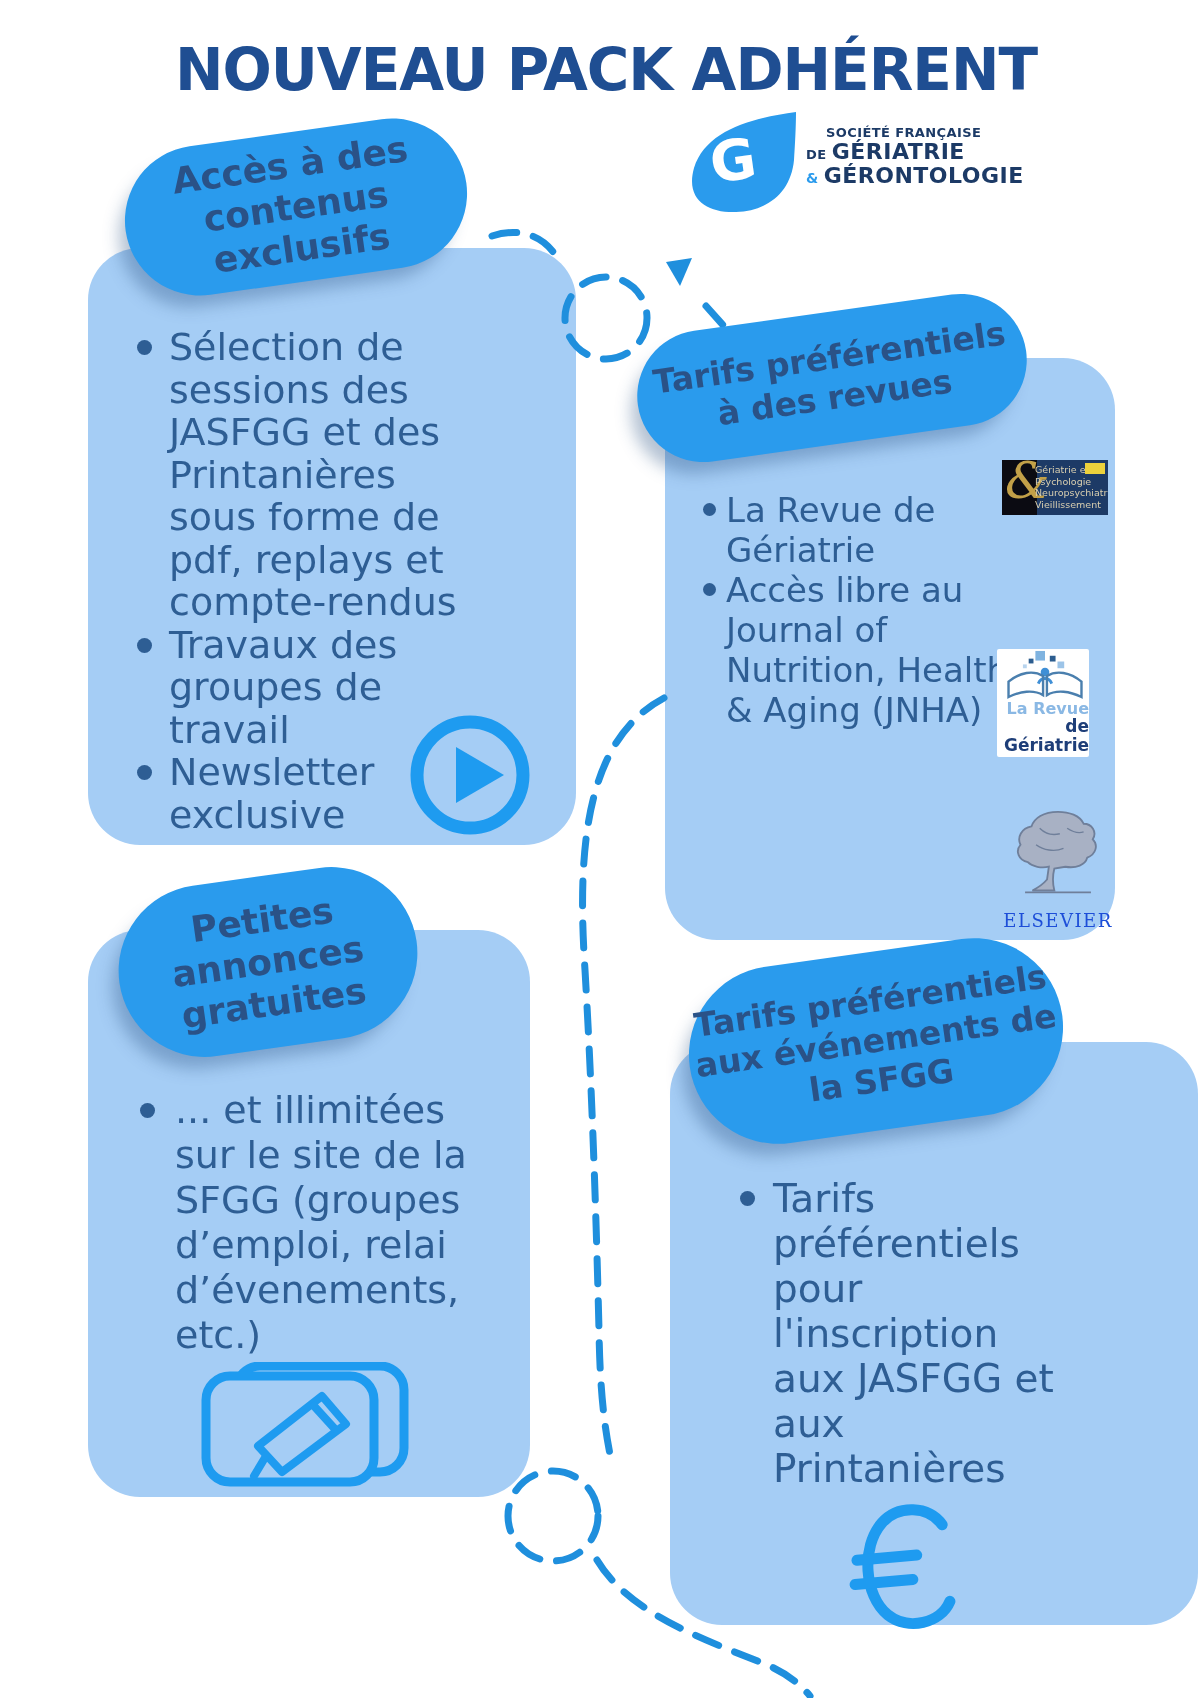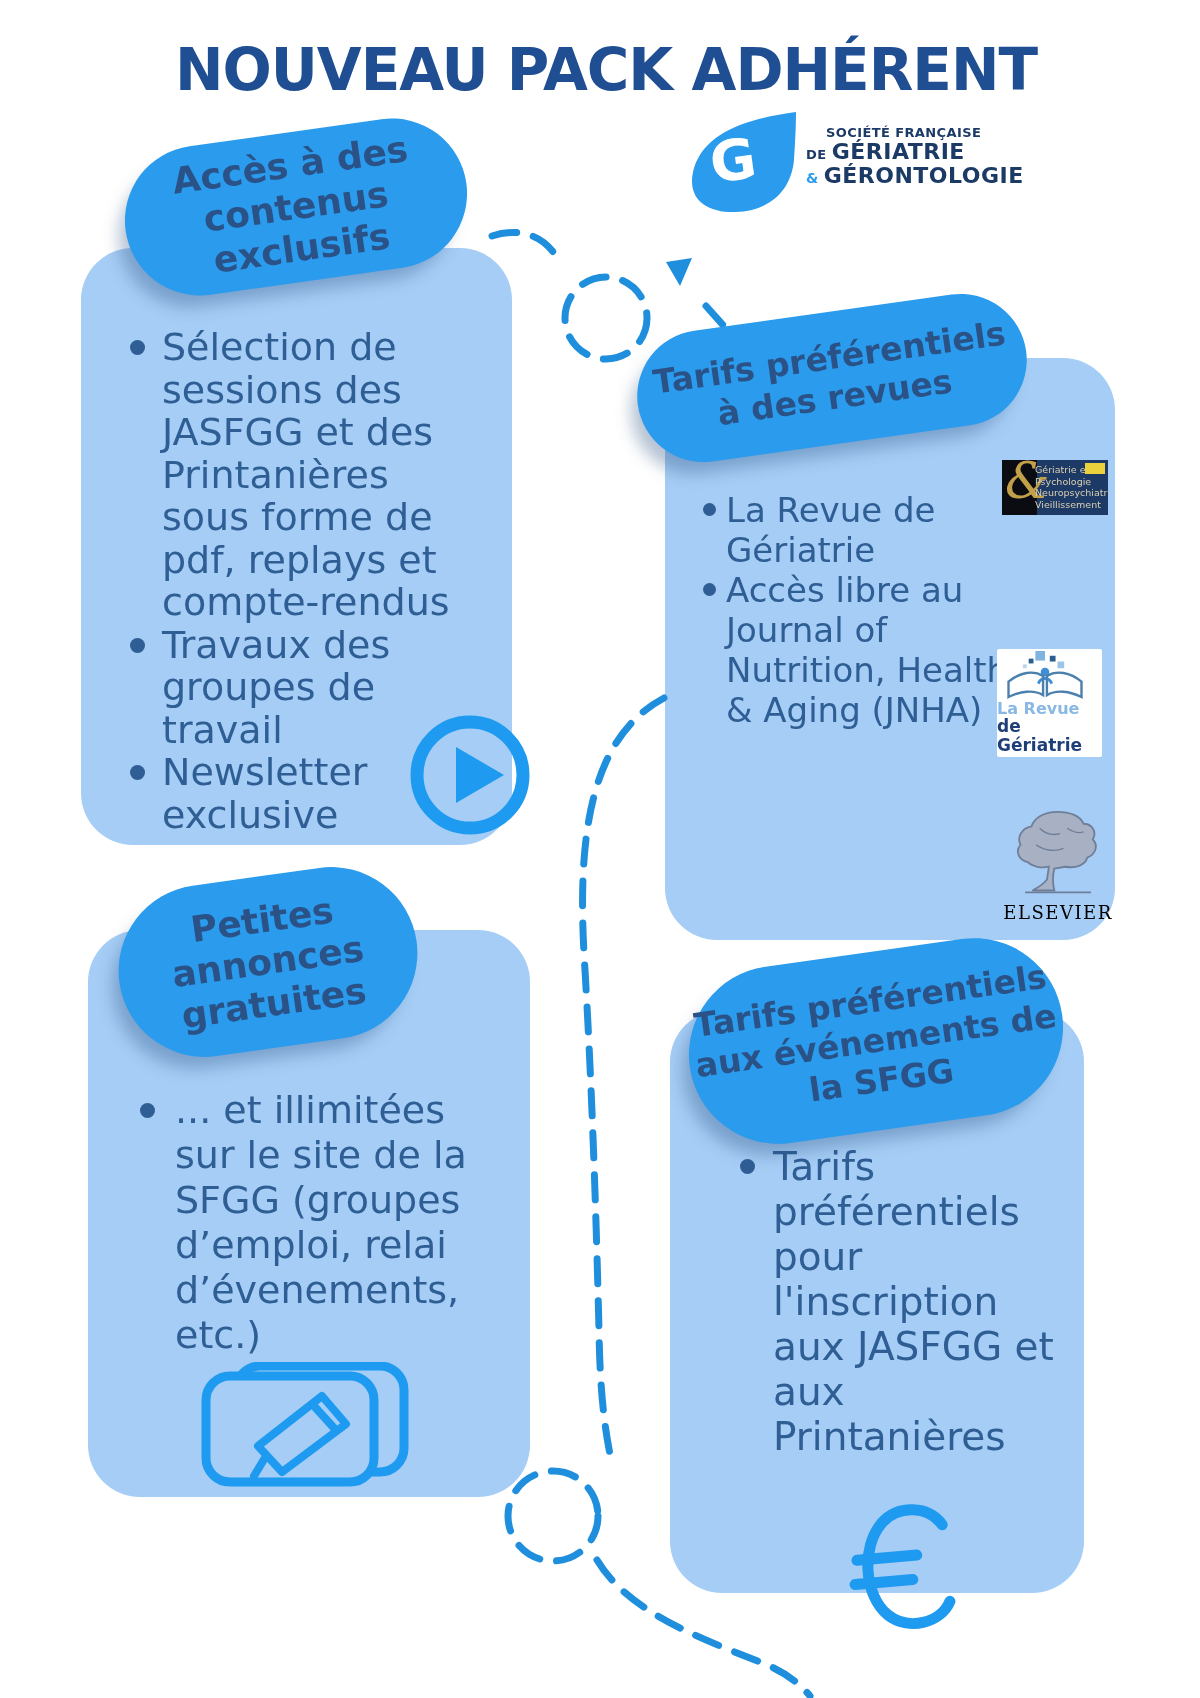--- a/index.html
+++ b/index.html
@@ -24,24 +24,24 @@
     font-size:56px; font-weight:800; transform:rotate(-8deg);
   }
   .logo-text { padding-top:16px; margin-left:8px; color:#1c3a66; line-height:1.1; }
   .logo-line1 { font-size:13px; font-weight:bold; letter-spacing:.4px; margin-left:20px; }
   .logo-line2, .logo-line3 { font-size:22px; font-weight:bold; letter-spacing:.5px; }
   .logo-small { font-size:13px; font-weight:bold; margin-right:5px; }
   .logo-amp { font-size:14px; font-weight:bold; color:#2a9bed; margin-right:5px; }
 
   
   .card { position:absolute; background:#a5cdf5; border-radius:52px; z-index:1; }
-  #card1 { left:81px;  top:248px;  width:431px; height:597px; }
+  #card1 { left:88px;  top:248px;  width:488px; height:597px; }
   #card2 { left:665px; top:358px;  width:450px; height:582px; }
   #card3 { left:88px;  top:930px;  width:442px; height:567px; }
-  #card4 { left:670px; top:1010px; width:414px; height:583px; }
+  #card4 { left:670px; top:1042px; width:528px; height:583px; }
 
   
   .pill {
     position:absolute; background:#2a9bed; border-radius:95px; z-index:3;
     display:flex; align-items:center; justify-content:center; text-align:center;
     color:#2a5287; font-weight:bold; transform:rotate(-8deg);
     box-shadow:-12px 14px 16px -4px rgba(40,80,130,.35);
   }
   #pill1 { left:124px; top:132px; width:344px; height:150px; font-size:36px; line-height:42px; }
   #pill2 { left:636px; top:312px; width:392px; height:132px; font-size:33px; line-height:40px; }
@@ -73,30 +73,30 @@
     position:absolute; left:3px; top:-8px; font-family:"DejaVu Serif", serif;
     font-style:italic; font-size:50px; color:#c2a048;
   }
   .gpnv-lines {
     position:absolute; left:33px; top:4px; font-size:9.5px; line-height:11.5px;
     color:#d9cfb0; white-space:pre-line;
   }
   .gpnv-badge { position:absolute; right:3px; top:3px; width:20px; height:11px; background:#ecd13c; }
 
   .revue {
-    position:absolute; left:997px; top:649px; width:105px; height:108px;
-    background:#ffffff; z-index:3; text-align:left; border-radius:2px;
+    position:absolute; left:997px; top:649px; width:92px; height:108px;
+    background:#ffffff; z-index:3; text-align:right; border-radius:2px;
   }
   .revue-l1 { font-size:16px; font-weight:bold; color:#8ab8e4; line-height:16px; margin-top:-2px; }
   .revue-l2 { font-size:17px; font-weight:bold; color:#1e3e78; line-height:19px; }
 
   .elsevier { position:absolute; left:998px; top:810px; width:120px; text-align:center; z-index:3; }
   .elsevier-label {
-    font-family:"DejaVu Serif", serif; font-size:18px; color:#000000;
-    letter-spacing:1.5px; margin-top:2px;
+    font-family:"DejaVu Serif", serif; font-size:18px; color:#1d4ed8;
+    letter-spacing:1.5px; margin-top:10px;
   }
 
   
   .abs-icon { position:absolute; z-index:3; }
   #play-icon { left:404px; top:709px; }
   #megaphone-icon { left:198px; top:1362px; }
   #euro-icon { left:842px; top:1494px; }
 
   
   #connectors { position:absolute; left:0; top:0; z-index:2; pointer-events:none; }

